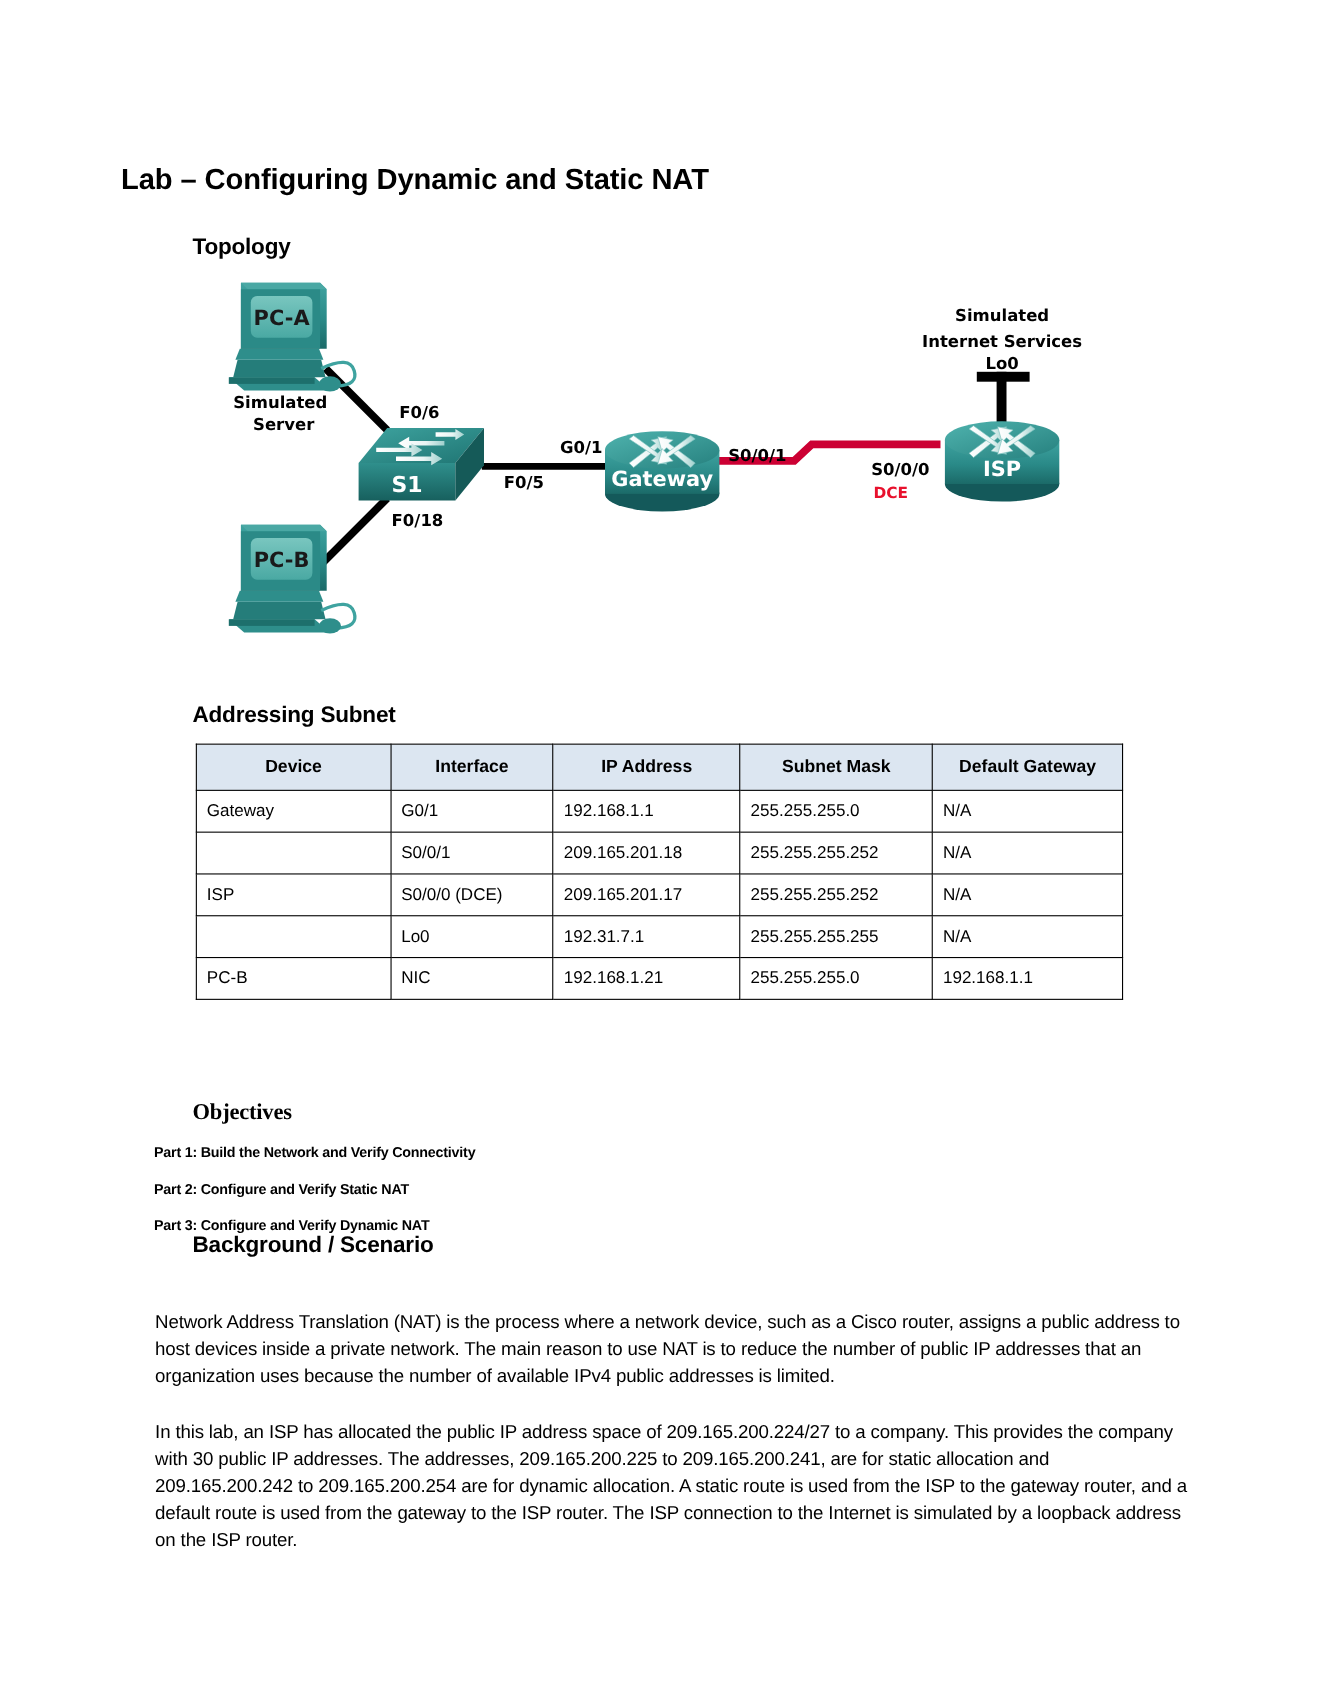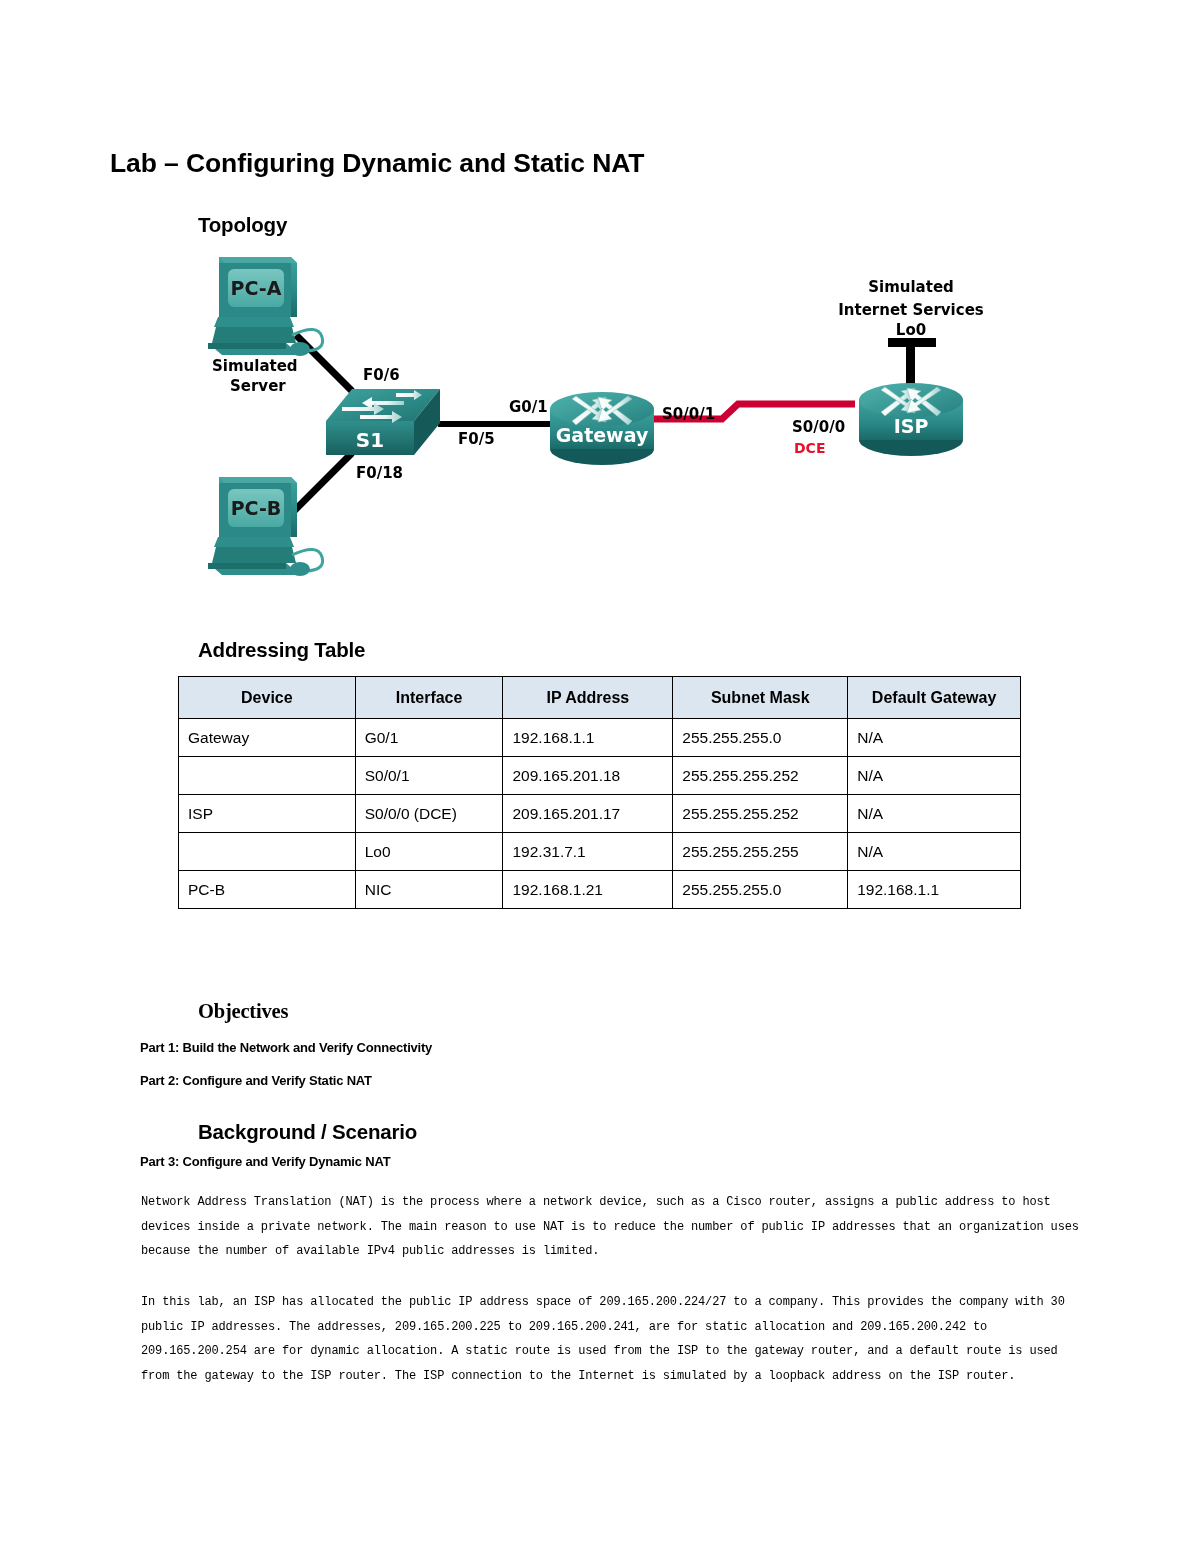--- a/index.html
+++ b/index.html
@@ -26,21 +26,20 @@
     letter-spacing: -0.1px;
     white-space: nowrap;
   }
   .h2 {
     position: absolute;
     left: 175px;
     font-size: 20.5px;
     font-weight: bold;
     letter-spacing: -0.2px;
     white-space: nowrap;
-    margin-left: 23px;
   }
   #topology-heading { top: 213px; }
   #addressing-heading { top: 638px; }
   #objectives-heading { top: 1000px; font-family: Liberation Serif, serif; }
   #background-heading { top: 1120px; }
 
   
   .topology {
     position: absolute;
     left: 0px;
@@ -88,32 +87,31 @@
   .objective-line {
     position: absolute;
     left: 140px;
     font-size: 13px;
     font-weight: bold;
     white-space: nowrap;
     letter-spacing: -0.2px;
   }
   #objective-0 { top: 1040px; }
   #objective-1 { top: 1073px; }
-  #objective-2 { top: 1106px; margin-top: 48px; }
+  #objective-2 { top: 1106px; }
 
   
   .body-para {
     position: absolute;
     left: 141px;
     width: 940px;
-    font-size: 12px;
+    font-size: 17px;
     line-height: 24.5px;
     text-align: left;
     letter-spacing: -0.15px;
-    font-family: Liberation Mono, monospace;
   }
   #para-0 { top: 1190px; }
   #para-1 { top: 1290px; }
 
   
   .dev-label {
     font-family: "DejaVu Sans", sans-serif;
     font-weight: bold;
     fill: #ffffff;
   }
@@ -287,21 +285,21 @@
       <text class="iface-label" x="662" y="176">S0/0/1</text>
       <text class="iface-label" x="792" y="189">S0/0/0</text>
       <text class="dce-label" x="794" y="210">DCE</text>
 
       <text class="note-label" x="911" y="49" text-anchor="middle">Simulated</text>
       <text class="note-label" x="911" y="72" text-anchor="middle">Internet Services</text>
       <text class="note-label" x="911" y="92" text-anchor="middle">Lo0</text>
     </svg>
   </div>
 
-  <div class="h2" id="addressing-heading">Addressing Table</div>
+  <div class="h2" id="addressing-heading">Addressing Subnet</div>
 
   <table class="addr-table">
     <thead>
       <tr>
         <th class="col-device">Device</th>
         <th class="col-interface">Interface</th>
         <th class="col-ip">IP Address</th>
         <th class="col-mask">Subnet Mask</th>
         <th class="col-gw">Default Gateway</th>
       </tr>

